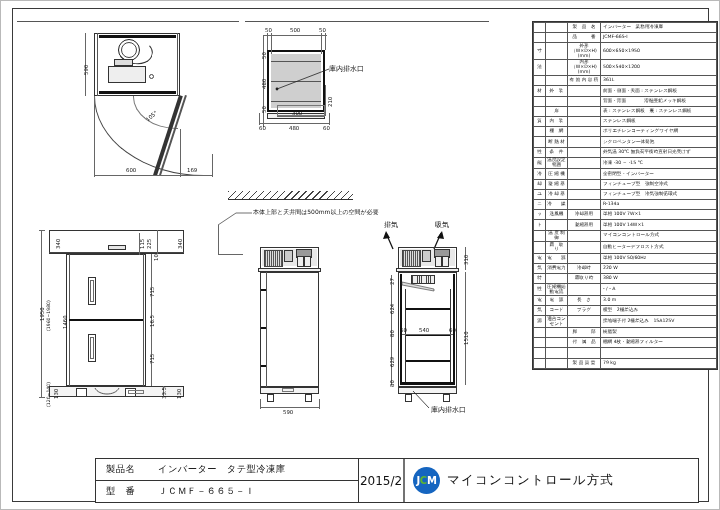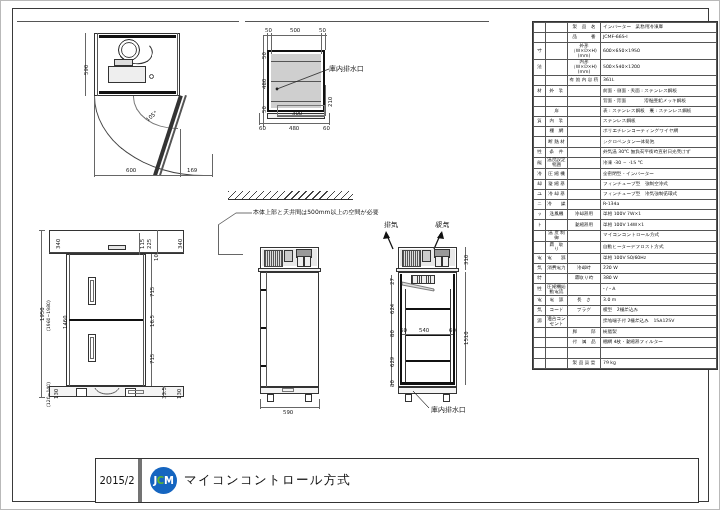--- a/index.html
+++ b/index.html
@@ -38,22 +38,22 @@
   #spec td.val{text-align:left;padding-left:2px;}
 
   
   #title{position:absolute;left:82px;top:449px;width:604px;height:45px;
          box-sizing:border-box;border:1px solid #333;display:flex;background:#fff;}
   #tcol1{flex:0 0 263px;box-sizing:border-box;border-right:1px solid #333;
          display:flex;flex-direction:column;}
   .trow{flex:1;display:flex;align-items:center;padding-left:10px;font-size:9.3px;
         letter-spacing:0.4px;}
   .trow:first-child{border-bottom:1px solid #333;}
-  #tcol2{flex:0 0 46px;box-sizing:border-box;border-right:4px solid #737373;
-         display:flex;align-items:center;justify-content:center;font-size:10px;}
+  #tcol2{flex:0 0 46px;box-sizing:border-box;border-right:2px solid #737373;
+         display:flex;align-items:center;justify-content:center;font-size:12px;}
   #tcol3{flex:1;display:flex;align-items:center;padding-left:8px;gap:7px;}
   #logo{width:27px;height:27px;border-radius:50%;background:#1565c0;
         display:flex;align-items:center;justify-content:center;
         font-size:10px;font-weight:bold;letter-spacing:-0.3px;}
   #logo .j{color:#fff;} #logo .c{color:#5cb531;} #logo .m{color:#fff;}
   #coname{font-size:12.5px;letter-spacing:1.2px;color:#111;}
   .lblw{display:inline-block;width:52px;}
 </style>
 </head>
 <body>
@@ -247,21 +247,21 @@
 
     <div class="ln hl thin" style="left:247px;top:398px;width:59px;"></div>
     <div class="ln vl thin" style="left:247px;top:390px;height:10px;"></div>
     <div class="ln vl thin" style="left:306px;top:390px;height:10px;"></div>
     <div class="dim" style="left:270px;top:400px;">590</div>
   </div>
 
   <div>
 
     <div class="jp" style="left:371px;top:211px;">排気</div>
-    <div class="jp" style="left:422px;top:211px;font-style:italic;">吸気</div>
+    <div class="jp" style="left:422px;top:211px;">吸気</div>
     <svg style="position:absolute;left:368px;top:220px;width:80px;height:22px;overflow:visible;">
       <line x1="12" y1="20" x2="5" y2="4" stroke="#111" stroke-width="1.3"></line>
       <polygon points="5,2 2,10 9,9" fill="#111"></polygon>
       <line x1="53" y1="20" x2="60" y2="4" stroke="#111" stroke-width="1.3"></line>
       <polygon points="61,2 56,9 63,10" fill="#111"></polygon>
     </svg>
 
     <div class="box" style="left:385px;top:238px;width:59px;height:23px;"></div>
     <div class="fill-lgrey" style="position:absolute;left:387px;top:240px;width:55px;height:17px;"></div>
     <div style="position:absolute;left:389px;top:241px;width:17px;height:15px;
@@ -515,20 +515,30 @@
               <td class="g1"></td>
               <td class="g2"></td>
               <td class="g3">製 品 質 量</td>
               <td class="val">79 kg</td>
             </tr>
           </tbody>
     </table>
   </div>
 
   <div id="title">
+    <div id="tcol1">
+      <div class="trow">
+        <span class="lblw">製品名</span>
+        <span>インバーター　タテ型冷凍庫</span>
+      </div>
+      <div class="trow">
+        <span class="lblw">型　番</span>
+        <span>ＪＣＭＦ－６６５－Ｉ</span>
+      </div>
+    </div>
     <div id="tcol2">2015/2</div>
     <div id="tcol3">
       <div id="logo">
         <span class="j">J</span>
             <span class="c">C</span>
             <span class="m">M</span>
       </div>
       <div id="coname">マイコンコントロール方式</div>
     </div>
   </div>

